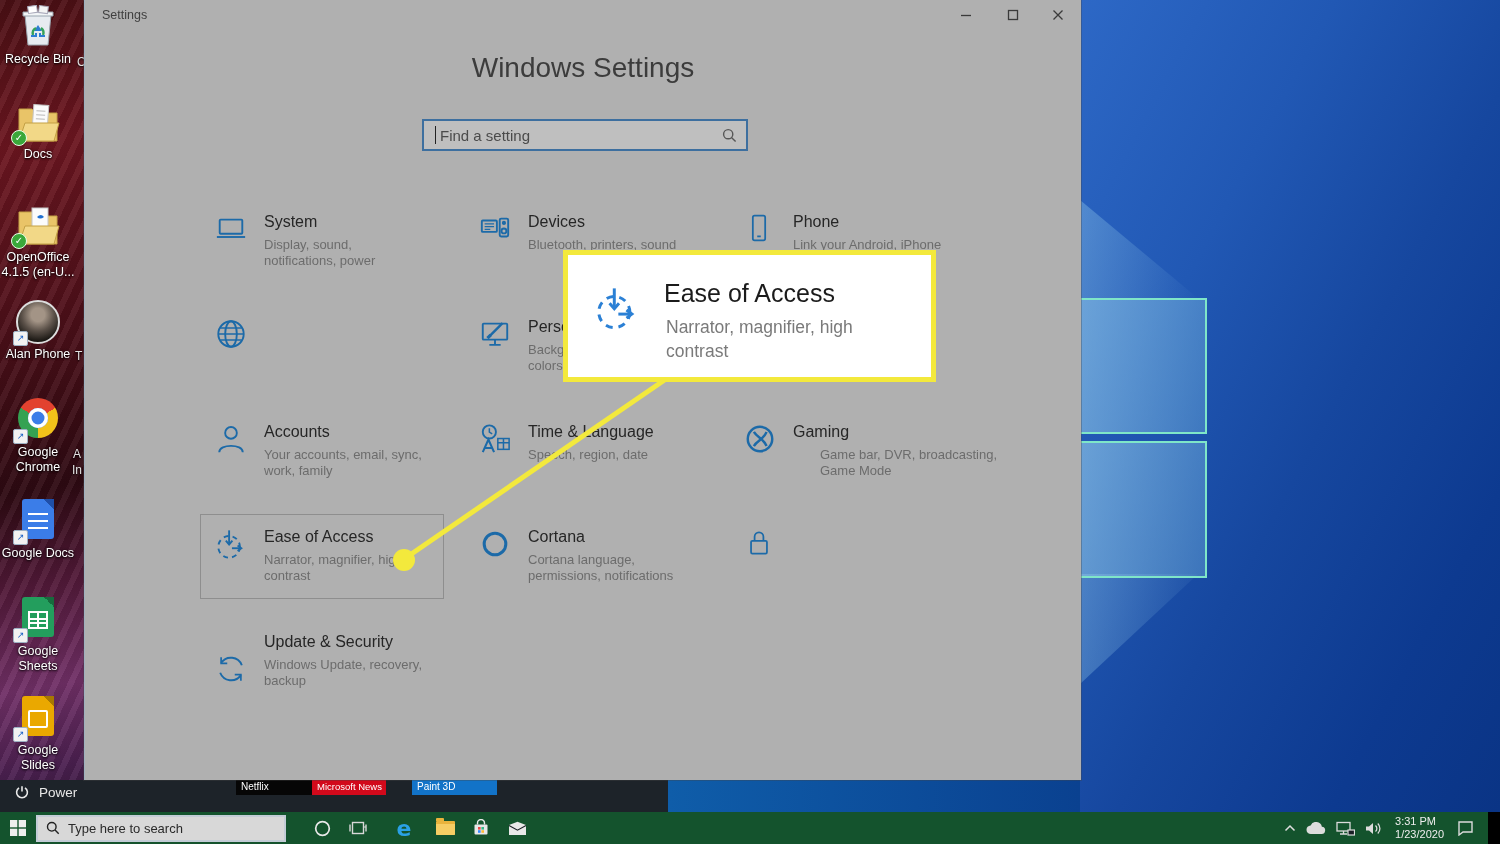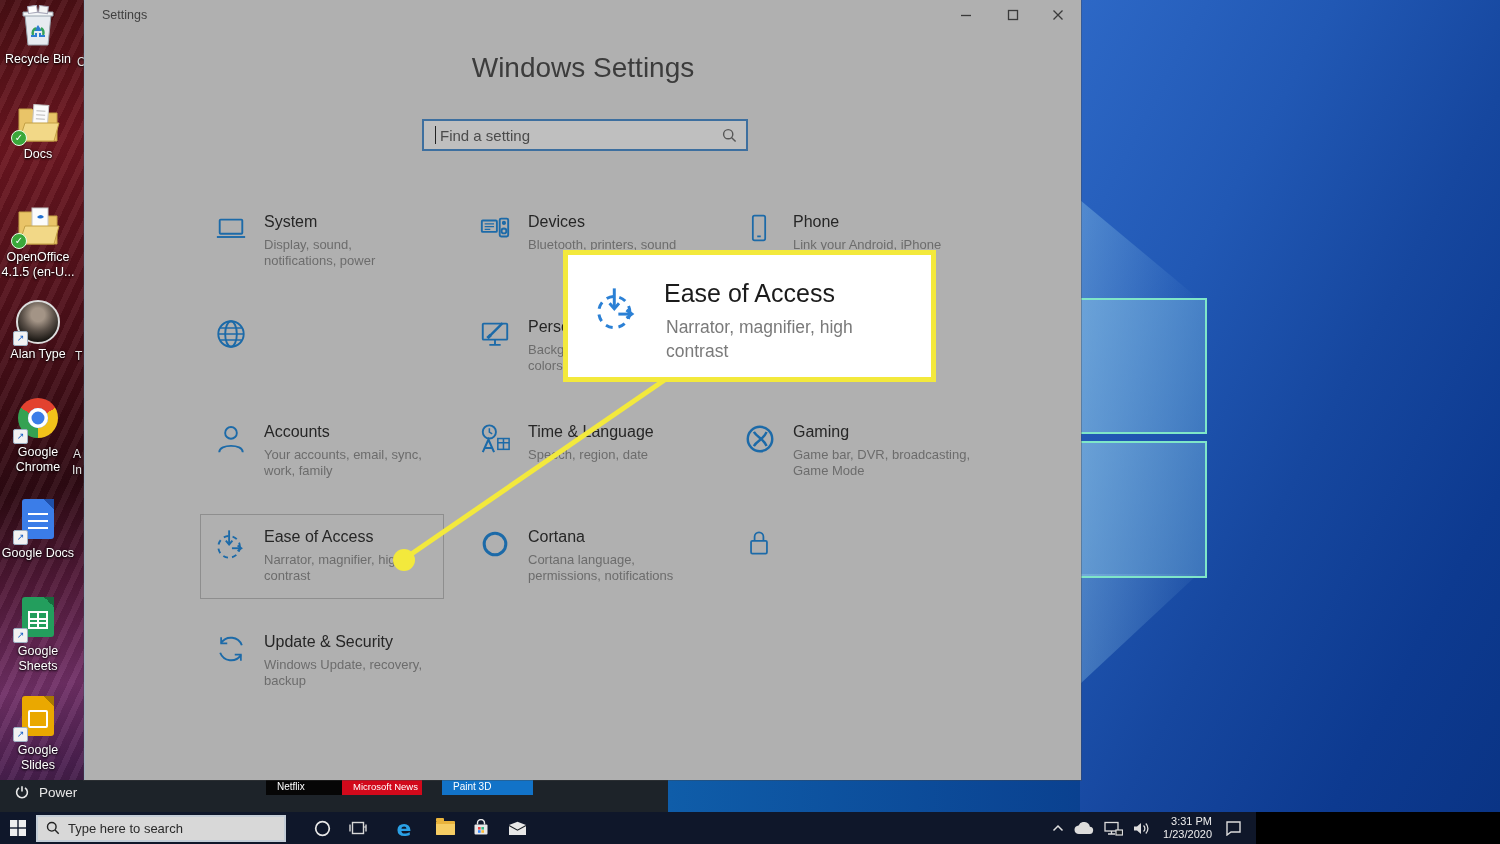--- a/index.html
+++ b/index.html
@@ -54,21 +54,21 @@
   .awake{width:40px;height:40px;margin:2px auto;border-radius:50%;border:2px solid #ddd;
     background:radial-gradient(circle at 50% 32%,#a39486 0 20%,#5a5048 48%,#1a1713 78%);}
   .frag{position:absolute;color:#e3e3e3;font-size:12px;text-shadow:0 1px 2px #000;z-index:1;}
 
   
   .start-strip{left:0;top:780px;width:668px;height:32px;background:#1d2329;z-index:5;}
   .power-row{position:absolute;left:0;top:5px;height:22px;display:flex;align-items:flex-start;color:#e8e8e8;}
   .power-row svg{margin-left:15px;}
   .power-lbl{margin-left:10px;font-size:13.5px;}
   .tile-live{position:absolute;top:-1px;height:16px;color:#fff;font-size:10px;line-height:15px;
-    padding-left:11px;overflow:hidden;white-space:nowrap;margin-left:30px;}
+    padding-left:5px;overflow:hidden;white-space:nowrap;}
 
   
   .window{left:84px;top:0;width:996px;height:780px;background:#b0b0b0;z-index:10;
     border-left:1px solid #9fb0bf;box-shadow:0 0 0 1px rgba(70,70,70,.35);}
   .titlebar-title{position:absolute;left:17px;top:8px;font-size:12.5px;color:#404040;}
   .winbtn{position:absolute;top:0;width:44px;height:30px;display:flex;align-items:center;justify-content:center;}
   .winbtn svg{display:block;}
   .page-title{position:absolute;left:0;right:0;top:52px;text-align:center;font-size:28px;font-weight:300;color:#3c3c3c;}
   .search-set{position:absolute;left:337px;top:119px;width:322px;height:28px;background:#bfbfbf;
     border:2px solid #3d6f9f;display:flex;align-items:center;}
@@ -86,35 +86,35 @@
   .tile-box{position:absolute;border:1px solid #8e8e8e;}
 
   
   .callout{left:563px;top:250px;width:363px;height:122px;background:#fff;border:5px solid #f3e93c;z-index:40;}
   .callout .cicn{position:absolute;left:26px;top:30px;color:#2b80d5;}
   .callout .ctitle{position:absolute;left:96px;top:24px;font-size:25px;color:#1b1b1b;}
   .callout .csub{position:absolute;left:98px;top:60px;width:225px;font-size:17.5px;line-height:24px;color:#7a7a7a;}
   .connector{left:0;top:0;width:1500px;height:844px;z-index:45;pointer-events:none;}
 
   
-  .taskbar{left:0;top:812px;width:1256px;height:32px;background:#0f172a;z-index:60;display:flex;align-items:center;}
+  .taskbar{left:0;top:812px;width:1488px;height:32px;background:#14532d;z-index:60;display:flex;align-items:center;}
   .tb-start{width:36px;height:32px;display:flex;align-items:center;justify-content:center;}
   .tb-search{width:250px;height:27px;margin-left:0;background:#d8d8d8;border:2px solid #c3ccd6;
     display:flex;align-items:center;box-sizing:border-box;}
   .tb-search input{flex:1;border:none;background:transparent;outline:none;font-size:13px;color:#1e1e1e;
     font-family:"Liberation Sans",sans-serif;margin-left:6px;}
   .tb-search input::placeholder{color:#2a2a2a;opacity:1;}
   .tbicon{width:36px;height:32px;display:flex;align-items:center;justify-content:center;}
   .tb-edge{font-size:22px;font-weight:bold;color:#2aa1e6;font-family:"DejaVu Sans",sans-serif;}
   .tb-folder{position:relative;width:19px;height:14px;background:#e9b33c;border-radius:1px;}
   .tb-folder::before{content:"";position:absolute;left:0;top:-3px;width:8px;height:3px;background:#e9b33c;border-radius:1px 1px 0 0;}
   .tb-folder::after{content:"";position:absolute;left:0;top:3px;right:0;bottom:0;background:#f6cd64;border-radius:0 0 1px 1px;}
   .tray{margin-left:auto;display:flex;align-items:center;height:32px;}
   .tray .titem{display:flex;align-items:center;justify-content:center;height:32px;padding:0 5px;}
-  .tray-clock{text-align:right;color:#eee;font-size:11px;line-height:13px;padding:0 8px;}
+  .tray-clock{text-align:left;color:#eee;font-size:11px;line-height:13px;padding:0 8px;}
 </style>
 </head>
 <body>
 
 <div class="screen">
 
   <div class="abs wallpaper-left"></div>
   <div class="abs desktop-right">
     <div class="ray a"></div>
     <div class="ray b"></div>
@@ -154,21 +154,21 @@
     <path d="M4 41 l6 -18 h34 l-5 18 z" fill="#f2d887" stroke="#c3a045"></path>
           </svg>
     <span class="badge-ck">✓</span></div>
         <div class="lbl">OpenOffice 4.1.5 (en-U...</div>
       </div>
       <div class="dicon" style="left: 0px; top: 298px;">
         <div class="art">
           <div class="awake"></div>
           <span class="badge-sc">↗</span>
         </div>
-        <div class="lbl">Alan Type</div>
+        <div class="lbl">Alan Phone</div>
       </div>
       <div class="dicon" style="left: 0px; top: 396px;">
         <div class="art">
           <div class="chrome-ball"></div>
           <span class="badge-sc">↗</span>
         </div>
         <div class="lbl">Google Chrome</div>
       </div>
       <div class="dicon" style="left: 0px; top: 498px;">
         <div class="art">
@@ -328,21 +328,21 @@
             <div class="tsub" style="width: 170px;">Speech, region, date</div>
           </span>
         </div>
         <div class="tile" style="left: 659px; top: 423px;">
           <span class="ticn"><svg width="32" height="32" viewBox="0 0 34 34" fill="none" stroke="currentColor" stroke-width="2">
               <circle cx="17" cy="17" r="13" stroke-width="2.6"></circle>
               <path d="M10.5 24.5 C14 18.5 20 18.5 24 9.5 M10.5 9.5 C14 15.5 20 15.5 24 24.5" stroke-width="2.6"></path>
             </svg></span>
           <span class="ttxt">
             <div class="ttitle">Gaming</div>
-            <div class="tsub" style="width: 178px;">Game bar, DVR, broadcasting, Game Mode</div>
+            <div class="tsub" style="width: 178px; margin-left: 27px;">Game bar, DVR, broadcasting, Game Mode</div>
           </span>
         </div>
         <div class="tile-box" style="left: 115px; top: 514px; width: 242px; height: 83px;"></div>
         <div class="tile" style="left: 130px; top: 528px;">
           <span class="ticn"><svg width="32" height="32" viewBox="0 0 34 34" fill="none" stroke="currentColor" stroke-width="2">
               <circle cx="15" cy="20" r="11.5" stroke-dasharray="5.2 4.4"></circle>
               <path d="M15 2.5 V17"></path>
               <path d="M11.5 13.5 L15 17.5 L18.5 13.5"></path>
               <path d="M18 21.5 h9"></path>
               <path d="M24 18.5 L28 21.5 L24 24.5"></path>
@@ -360,21 +360,21 @@
             <div class="ttitle">Cortana</div>
             <div class="tsub" style="width: 180px;">Cortana language, permissions, notifications</div>
           </span>
         </div>
         <div class="tile" style="left: 659px; top: 528px;">
           <span class="ticn"><svg width="30" height="30" viewBox="0 0 34 34" fill="none" stroke="currentColor" stroke-width="2">
               <rect x="8" y="14.5" width="18" height="14.5" rx="1.5"></rect>
               <path d="M12 14.5 V10 a5 5 0 0 1 10 0 v4.5"></path>
             </svg></span>
         </div>
-        <div class="tile" style="left: 130px; top: 633px;">
+        <div class="tile" style="left: 130px; top: 633px; align-items: flex-end;">
           <span class="ticn"><svg width="32" height="32" viewBox="0 0 34 34" fill="none" stroke="currentColor" stroke-width="2">
               <path d="M28.5 13 A12.5 12.5 0 0 0 6.5 10.5"></path>
               <path d="M6.5 4.5 v6.5 h6.5" stroke-width="1.8"></path>
               <path d="M5.5 21 A12.5 12.5 0 0 0 27.5 23.5"></path>
               <path d="M27.5 29.5 v-6.5 h-6.5" stroke-width="1.8"></path>
             </svg></span>
           <span class="ttxt">
             <div class="ttitle">Update &amp; Security</div>
             <div class="tsub" style="width: 162px;">Windows Update, recovery, backup</div>
           </span>

